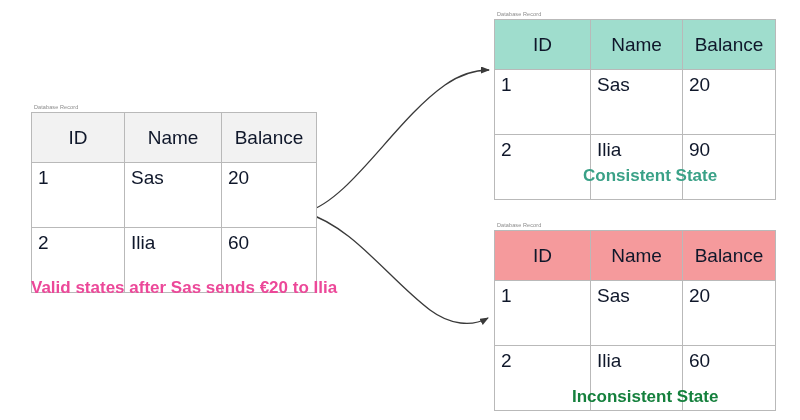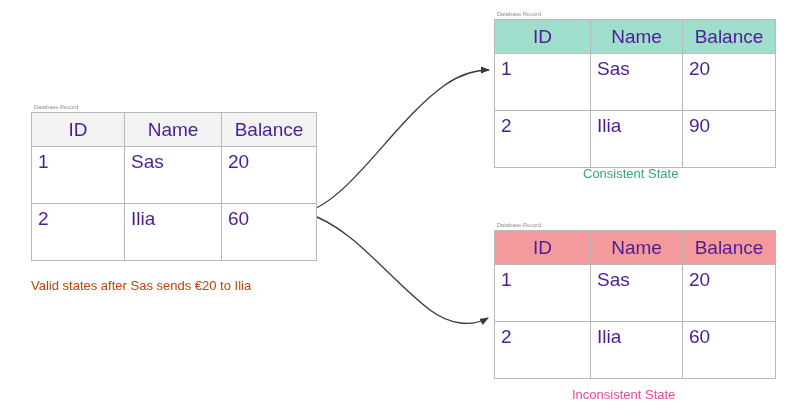--- a/index.html
+++ b/index.html
@@ -47,25 +47,25 @@
 
   table.db-table {
     border-collapse: collapse;
     table-layout: fixed;
     background: #ffffff;
   }
 
   table.db-table td,
   table.db-table th {
     border: 1px solid #b9b9b9;
-    padding: 0;
+    padding: 8px;
     font-weight: normal;
     font-size: 19px;
     font-family: "Liberation Sans", sans-serif;
-    color: #4c1d95;
+    color: #0f172a;
     vertical-align: middle;
   }
 
   table.db-table thead th {
     text-align: center;
     height: 33px;
     line-height: 33px;
   }
 
   table.db-table tbody td {
@@ -77,27 +77,28 @@
   }
 
   
   .hdr-grey thead th { background: #f2f2f2; }
   .hdr-green thead th { background: #9fddcd; }
   .hdr-red   thead th { background: #f59a9c; }
 
   
   .caption {
     position: absolute;
-    font-size: 13px;
+    font-size: 17px;
     font-family: "Liberation Sans", sans-serif;
     white-space: nowrap;
-  }
-  .caption-left   { color: #c2410c; }
+    font-weight: bold;
+  }
+  .caption-left   { color: #ec4899; }
   .caption-green  { color: #3aa187; }
-  .caption-red    { color: #ec4899; }
+  .caption-red    { color: #15803d; }
 
   
   #block-source   { left: 31px;  top: 104px; }
   #block-consistent   { left: 494px; top: 11px;  }
   #block-inconsistent { left: 494px; top: 222px; }
 
   #caption-source       { left: 31px;  top: 278px; }
   #caption-consistent   { left: 583px; top: 166px; }
   #caption-inconsistent { left: 572px; top: 387px; }
 </style>

